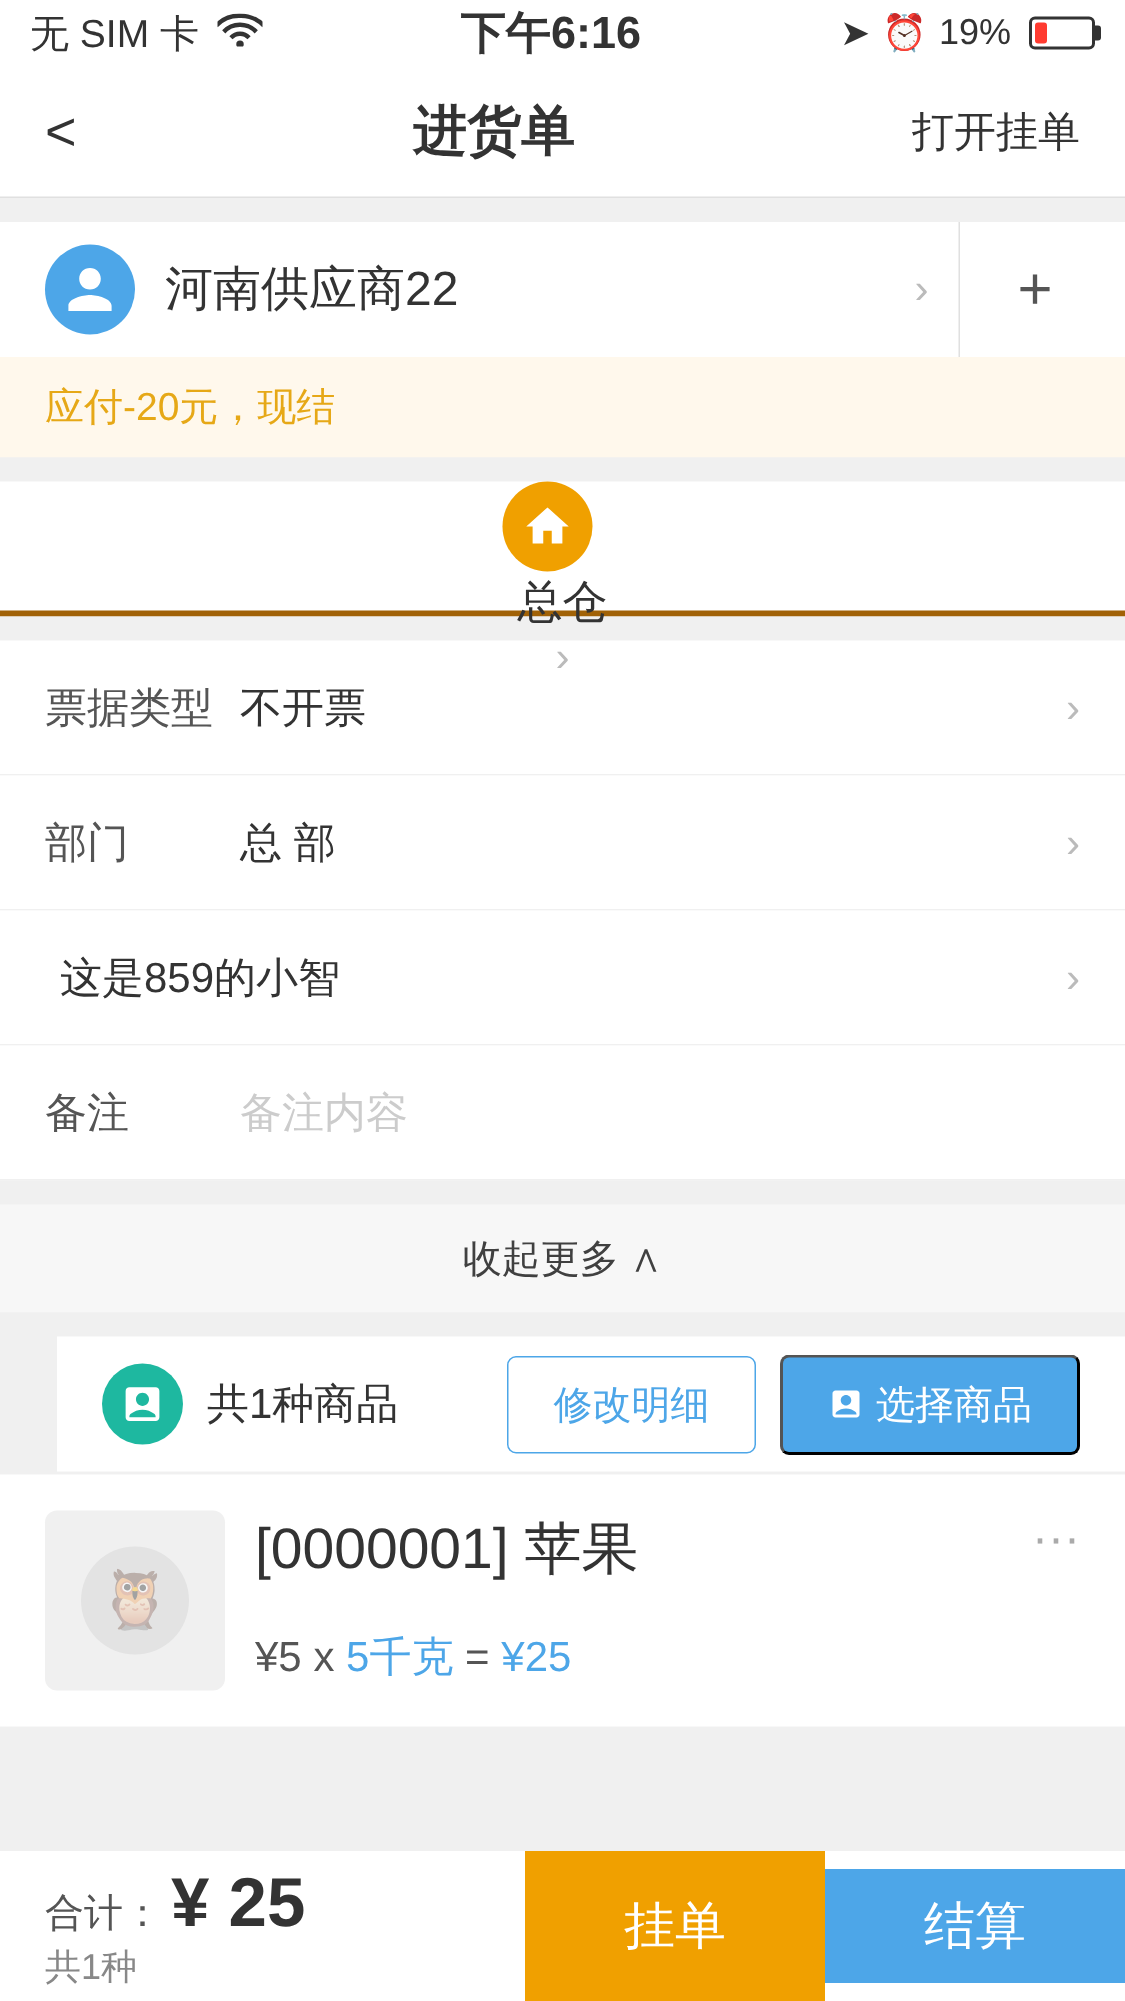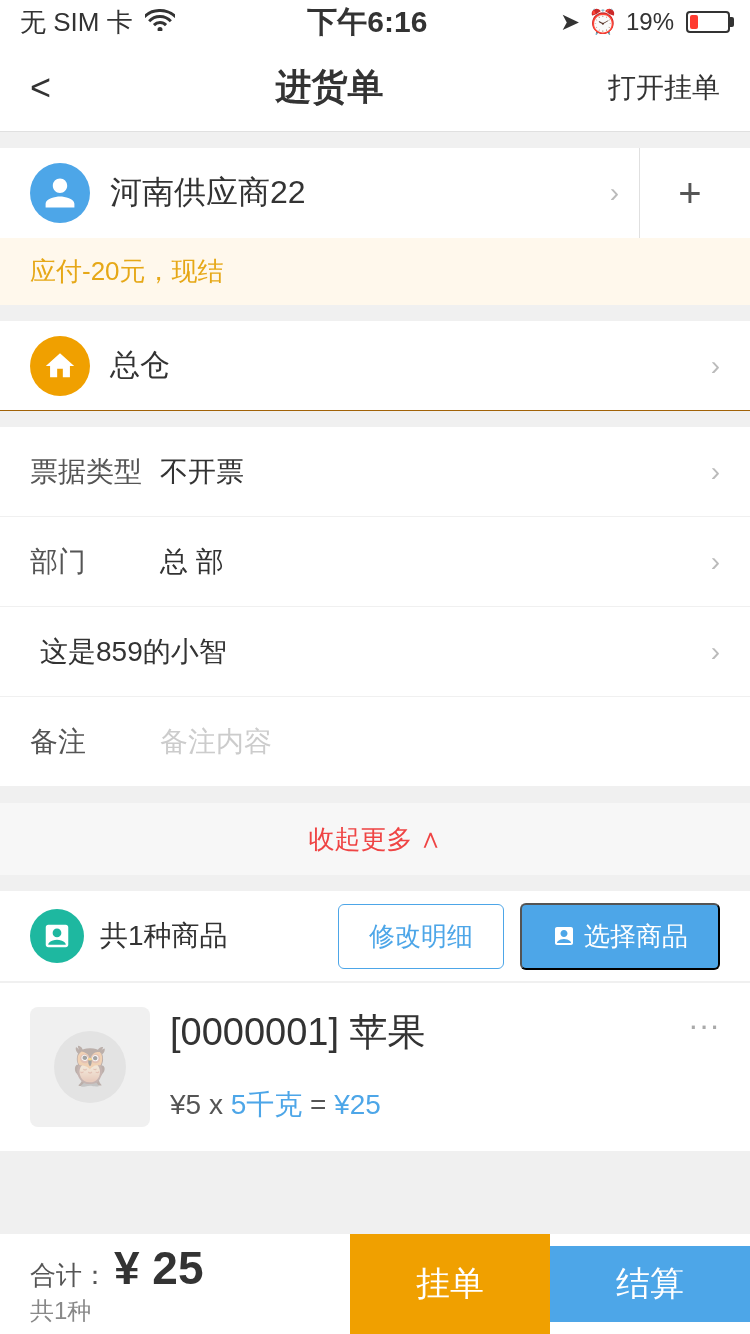--- a/index.html
+++ b/index.html
@@ -159,21 +159,22 @@
       color: #e6a817;
     }
 
     
     .row-item {
       background: #fff;
       display: flex;
       align-items: center;
       height: 90px;
       padding: 0 30px;
-      border-bottom: 1px solid #a16207;
+      border-bottom: 4px solid #a16207;
+      flex-direction: column;
     }
     .warehouse-icon {
       width: 60px;
       height: 60px;
       border-radius: 50%;
       background: #f0a000;
       display: flex;
       align-items: center;
       justify-content: center;
       margin-right: 20px;
@@ -219,30 +220,31 @@
     }
 
     
     .collapse-row {
       background: #f7f7f7;
       height: 72px;
       display: flex;
       align-items: center;
       justify-content: center;
       font-size: 26px;
-      color: #ef4444;
+      color: #404040;
     }
 
     
     .product-header {
       background: #fff;
       display: flex;
       align-items: center;
       height: 90px;
       padding: 0 30px;
+      margin-left: 38px;
     }
     .product-icon {
       width: 54px;
       height: 54px;
       border-radius: 50%;
       background: #1eb8a0;
       display: flex;
       align-items: center;
       justify-content: center;
       margin-right: 16px;

